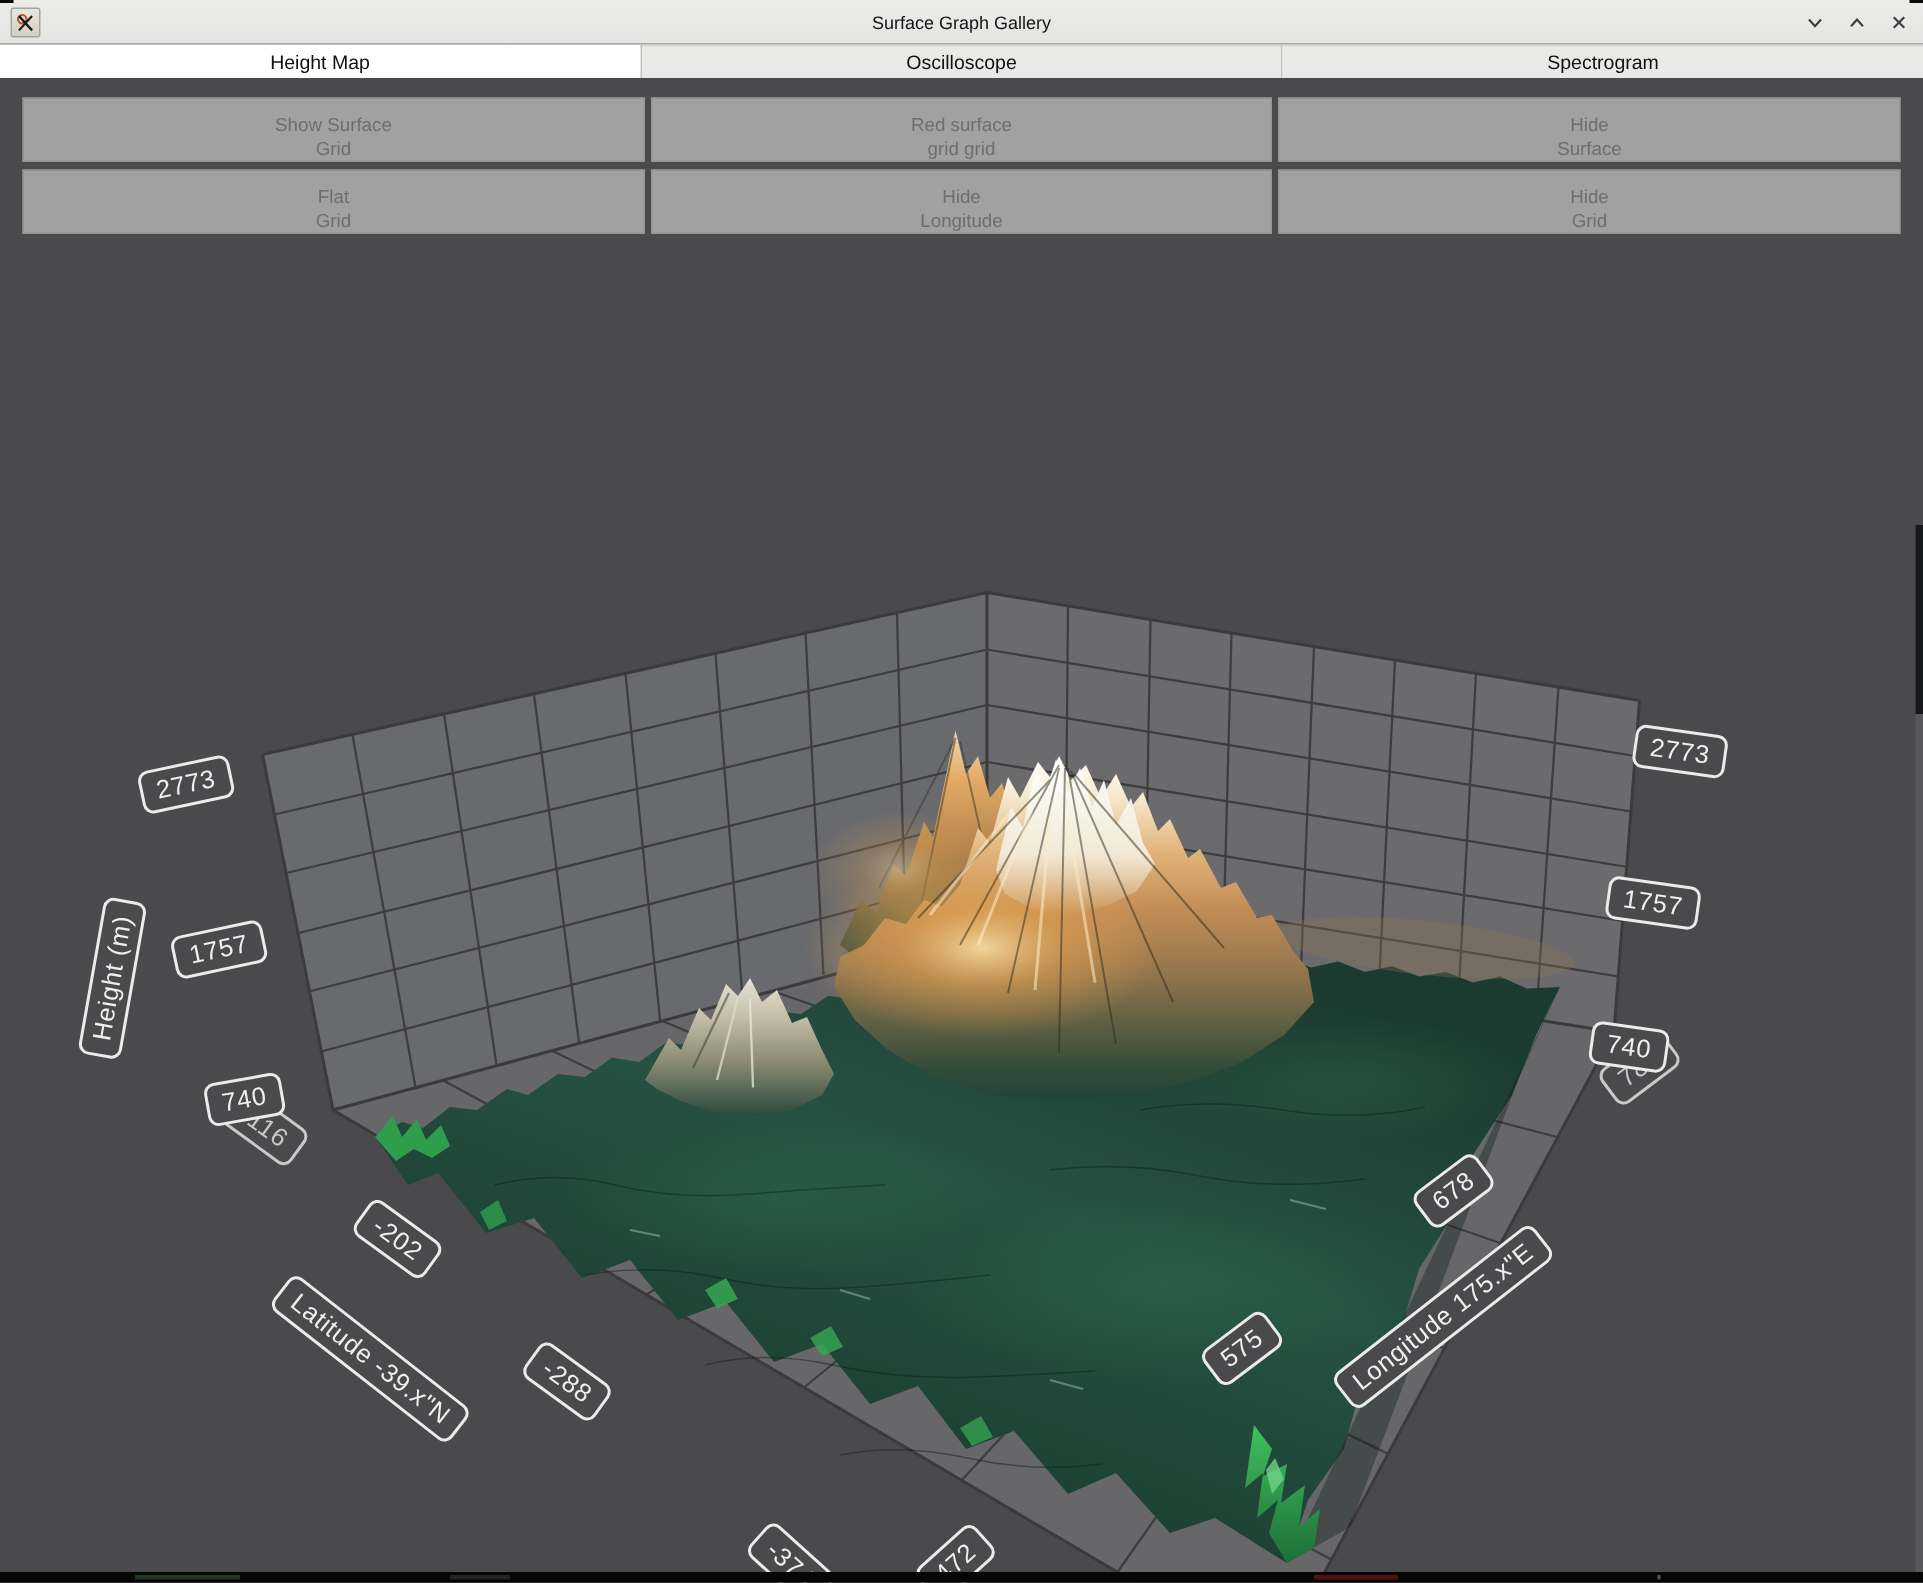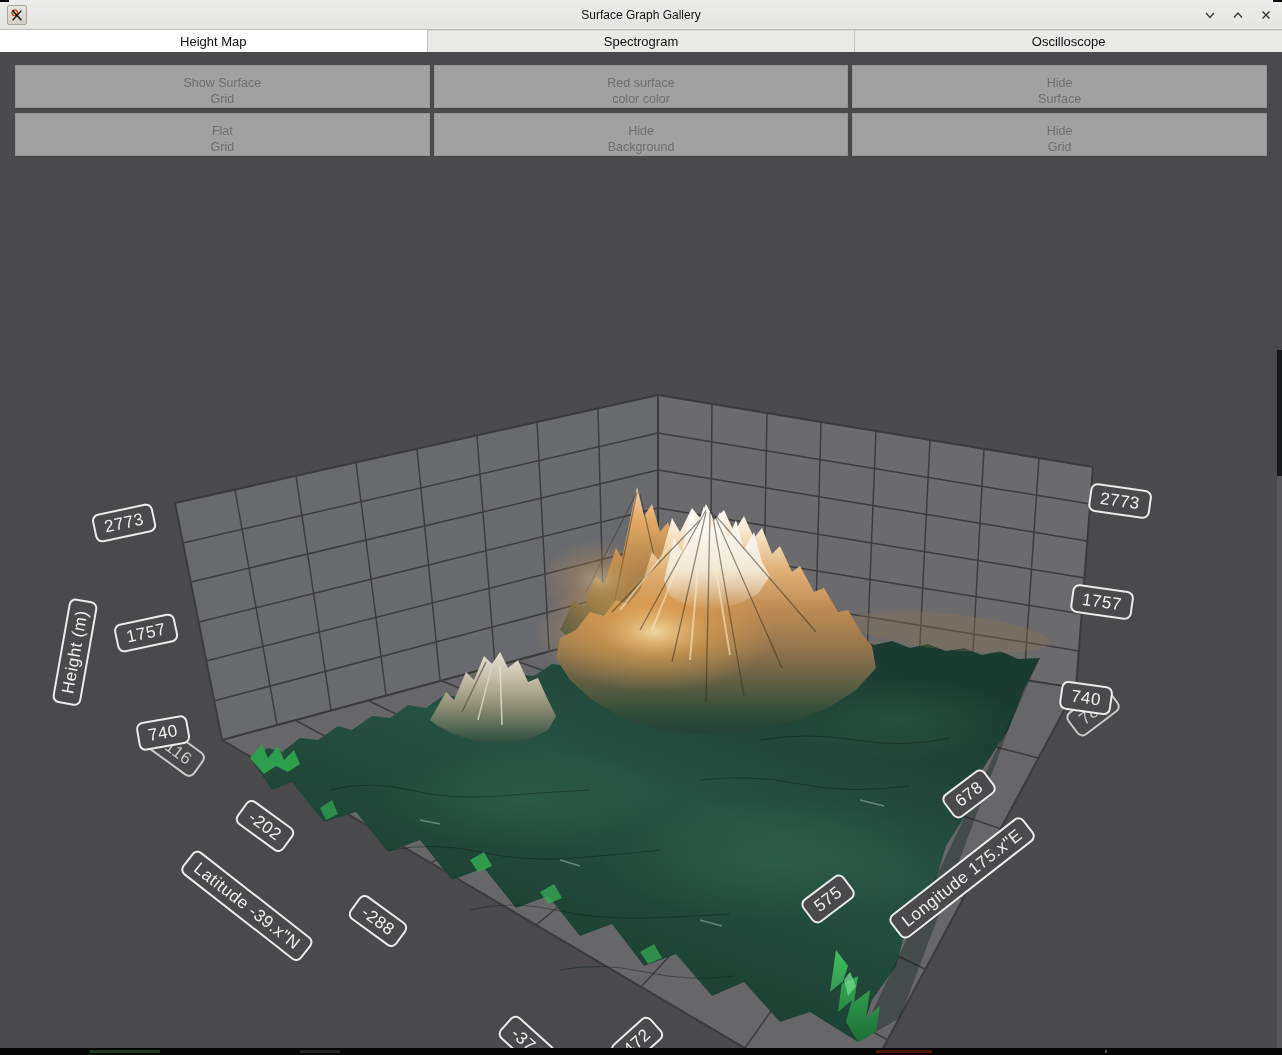--- a/index.html
+++ b/index.html
@@ -99,47 +99,47 @@
         </svg>
       </div>
     </div>
   </div>
 
   <div class="tabbar">
     <div class="tab active">
         <span>Height Map</span>
       </div>
     <div class="tab">
+        <span>Oscilloscope</span>
+      </div>
+    <div class="tab">
         <span>Spectrogram</span>
-      </div>
-    <div class="tab">
-        <span>Oscilloscope</span>
       </div>
   </div>
 
   <div class="btn-grid">
     <div class="gbtn">
       <span>Show Surface</span>
       <span>Grid</span>
     </div>
     <div class="gbtn">
       <span>Red surface</span>
-      <span>color color</span>
+      <span>grid grid</span>
     </div>
     <div class="gbtn">
       <span>Hide</span>
       <span>Surface</span>
     </div>
     <div class="gbtn">
       <span>Flat</span>
       <span>Grid</span>
     </div>
     <div class="gbtn">
       <span>Hide</span>
-      <span>Background</span>
+      <span>Longitude</span>
     </div>
     <div class="gbtn">
       <span>Hide</span>
       <span>Grid</span>
     </div>
   </div>
 
   <div class="scene">
     <svg width="1282" height="895" viewBox="0 0 1282 895">
       <defs>

